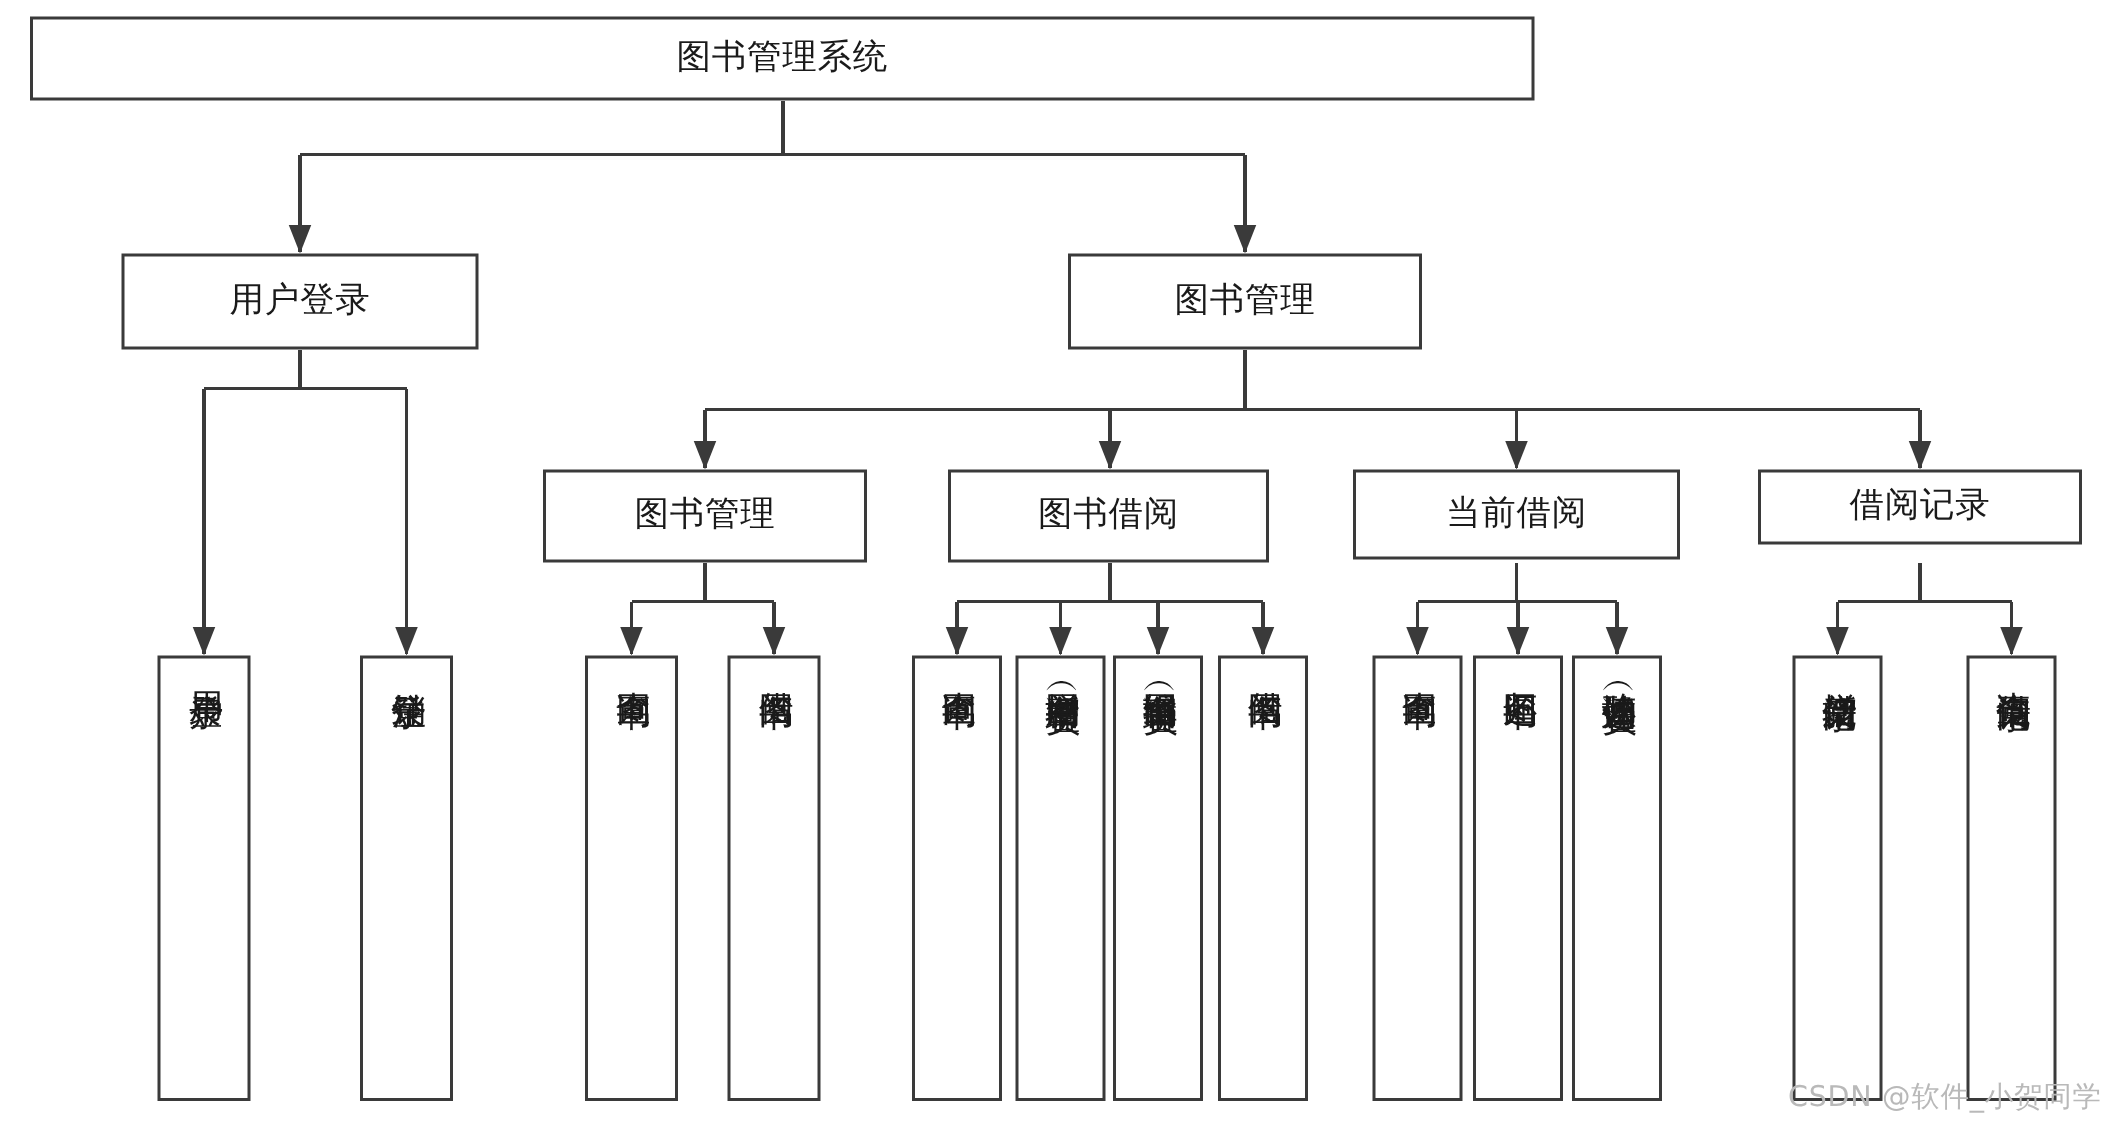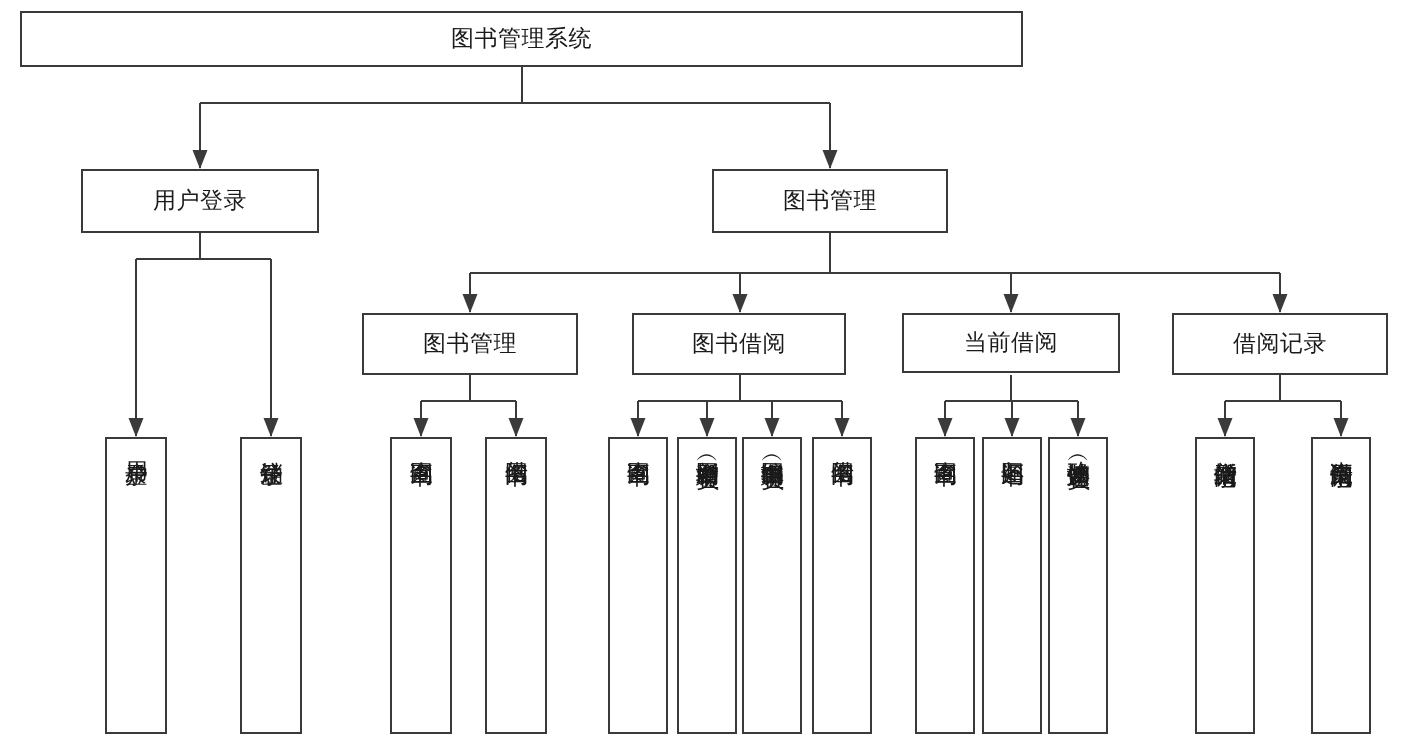--- a/index.html
+++ b/index.html
@@ -147,21 +147,21 @@
       </div>
       <div class="node h-node" style="left: 362px; top: 313px; width: 216px; height: 62px;">
         <span class="node-label">图书管理</span>
       </div>
       <div class="node h-node" style="left: 632px; top: 313px; width: 214px; height: 62px;">
         <span class="node-label">图书借阅</span>
       </div>
       <div class="node h-node" style="left: 902px; top: 313px; width: 218px; height: 60px;">
         <span class="node-label">当前借阅</span>
       </div>
-      <div class="node h-node" style="left: 1172px; top: 313px; width: 216px; height: 62px;">
+      <div class="node h-node" style="left: 1172px; top: 313px; width: 216px; height: 50px;">
         <span class="node-label">借阅记录</span>
       </div>
       <div class="node v-node" style="left: 105px; top: 437px; width: 62px; height: 297px;">
         <span class="node-label">用户登录</span>
       </div>
       <div class="node v-node" style="left: 240px; top: 437px; width: 62px; height: 297px;">
         <span class="node-label">注销登录</span>
       </div>
       <div class="node v-node" style="left: 390px; top: 437px; width: 62px; height: 297px;">
         <span class="node-label">查询图书</span>
@@ -191,14 +191,15 @@
         <span class="node-label">确认归还（管理员）</span>
       </div>
       <div class="node v-node" style="left: 1195px; top: 437px; width: 60px; height: 297px;">
         <span class="node-label">新增借阅记录</span>
       </div>
       <div class="node v-node" style="left: 1311px; top: 437px; width: 60px; height: 297px;">
         <span class="node-label">查询借阅记录</span>
       </div>
     </div>
 
+  <div class="watermark" style="left: 1192px; top: 718px;">CSDN @软件_小贺同学</div>
 
 </div>
 
 </body></html>

